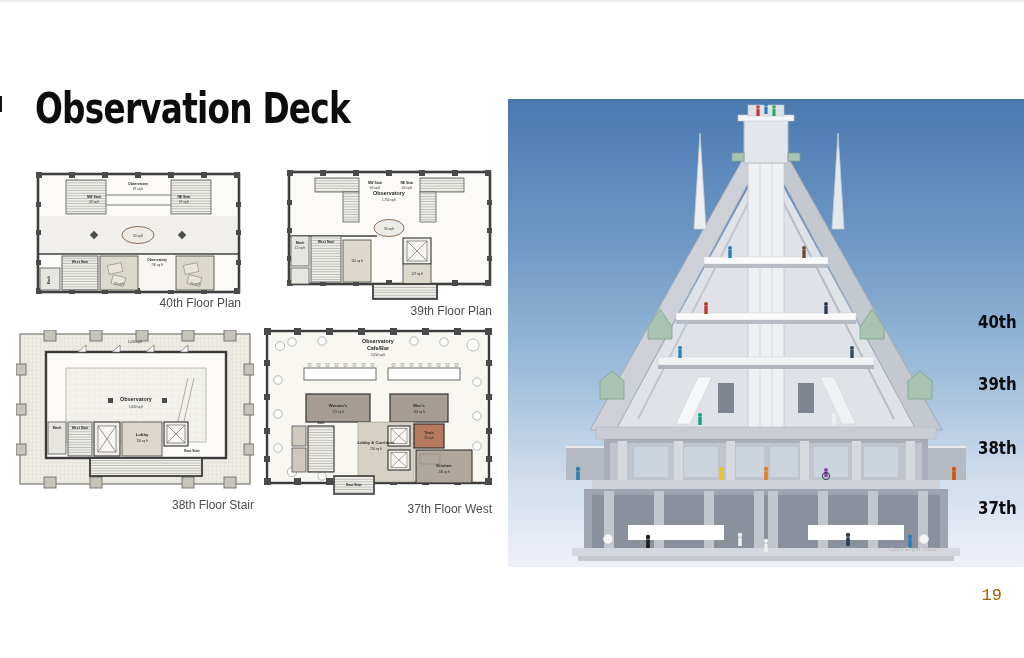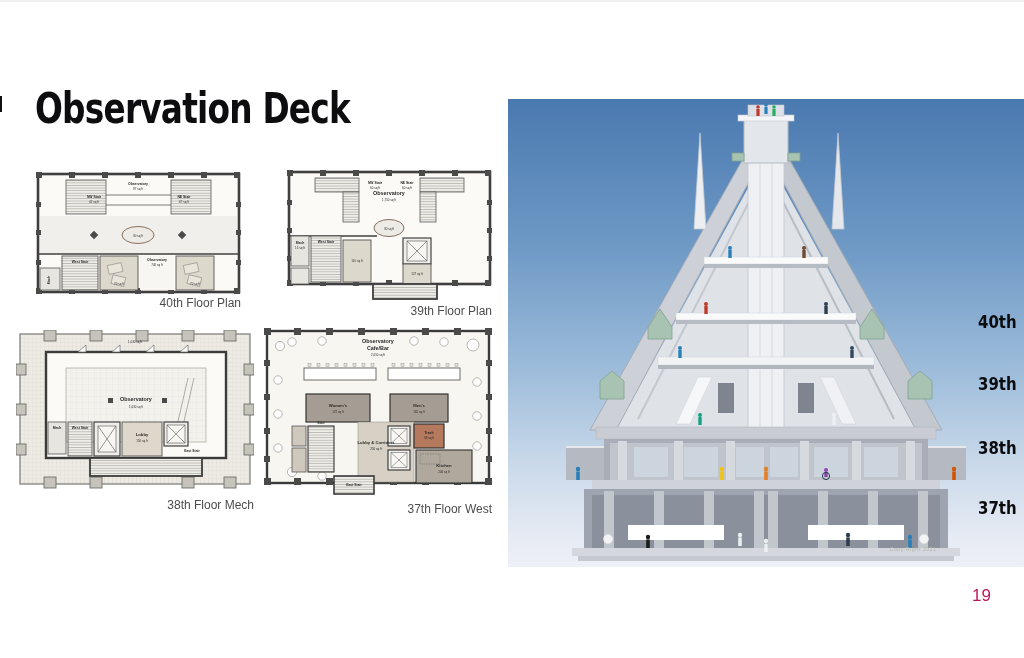--- a/index.html
+++ b/index.html
@@ -20,22 +20,22 @@
   .la{font-size:3px;fill:#4a4a4a;}
   .lt{font-size:3.4px;font-weight:bold;}
   .render{position:absolute;left:508px;top:99px;width:516px;height:468px;}
   .render svg{display:block;}
   .floor-label{position:absolute;left:978px;width:44px;height:18px;
       font-family:"DejaVu Sans",sans-serif;font-weight:bold;font-size:17px;color:#0c0c0e;
       transform:scaleX(.88);transform-origin:left top;white-space:nowrap;}
   .fl-40{top:312px;} .fl-39{top:374px;} .fl-38{top:438px;} .fl-37{top:498px;}
   .watermark{position:absolute;left:838px;top:546px;width:150px;text-align:center;
       font-size:5.5px;color:#b7b7ad;letter-spacing:.4px;}
-  .page-number{position:absolute;left:972px;top:586px;width:30px;
-      font-size:17px;color:#be185d;}
+  .page-number{position:absolute;left:972px;top:586px;width:30px;text-align:right;
+      font-size:17px;color:#a16207;font-family:Liberation Mono, monospace;}
 </style>
 </head>
 <body>
 
 <div class="top-rule"></div>
 <div class="left-mark"></div>
 <h1 class="title">Observation Deck</h1>
 
 <figure class="plan" style="left:36px;top:172px;">
 <svg width="205" height="122" viewBox="0 0 205 122">
@@ -222,21 +222,21 @@
   <rect x="74" y="128" width="112" height="18" fill="url(#st38)" stroke="#3b3b3b" stroke-width="1.8"></rect>
   <text x="119" y="13" text-anchor="middle" class="la">1,030 sq ft</text>
   <text x="120" y="71" text-anchor="middle" class="lbig">Observatory</text>
   <text x="120" y="77.5" text-anchor="middle" class="la">1,630 sq ft</text>
   <text x="41" y="99" text-anchor="middle" class="lt">Mech</text>
   <text x="64" y="99" text-anchor="middle" class="lt">West Stair</text>
   <text x="126" y="106" text-anchor="middle" class="lb">Lobby</text>
   <text x="126" y="111.5" text-anchor="middle" class="la">150 sq ft</text>
   <text x="176" y="122" text-anchor="middle" class="lt">East Stair</text>
 </svg>
-<figcaption>38th Floor Mech</figcaption>
+<figcaption>38th Floor Stair</figcaption>
 </figure>
 
 <figure class="plan" style="left:264px;top:328px;">
 <svg width="228" height="172" viewBox="0 0 228 172">
   <defs>
     <pattern id="st37" width="2.6" height="2.6" patternUnits="userSpaceOnUse">
       <rect width="2.6" height="2.6" fill="#eeede8"></rect>
       <line x1="0" y1="0.4" x2="2.6" y2="0.4" stroke="#8d8d88" stroke-width="0.5"></line>
     </pattern>
   </defs>

